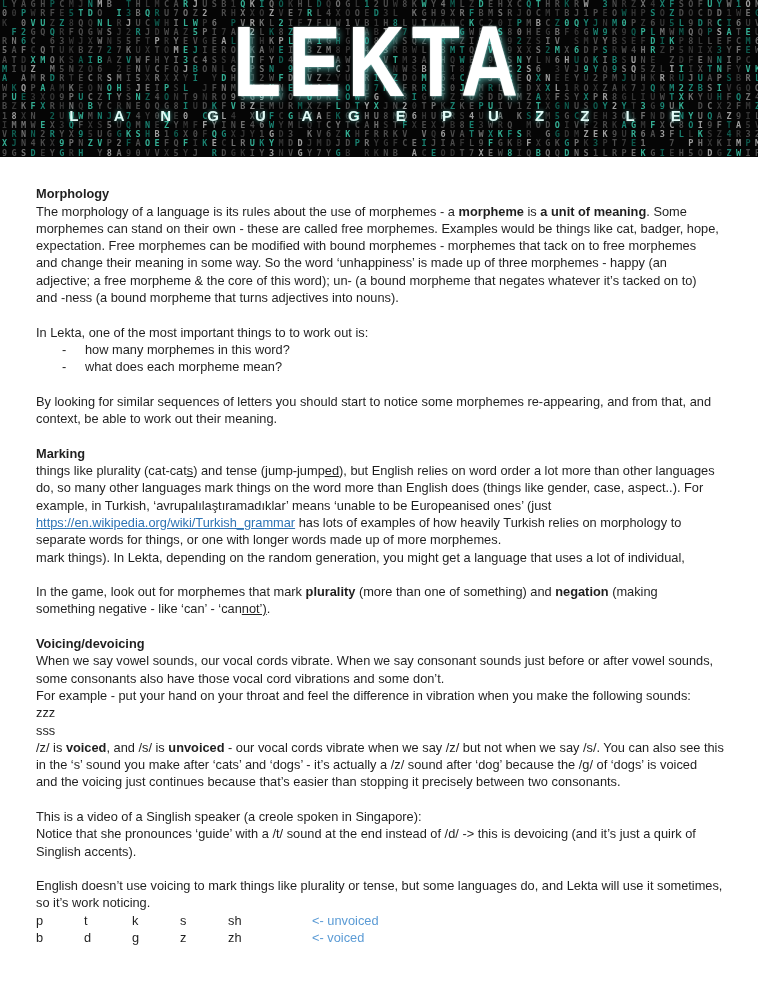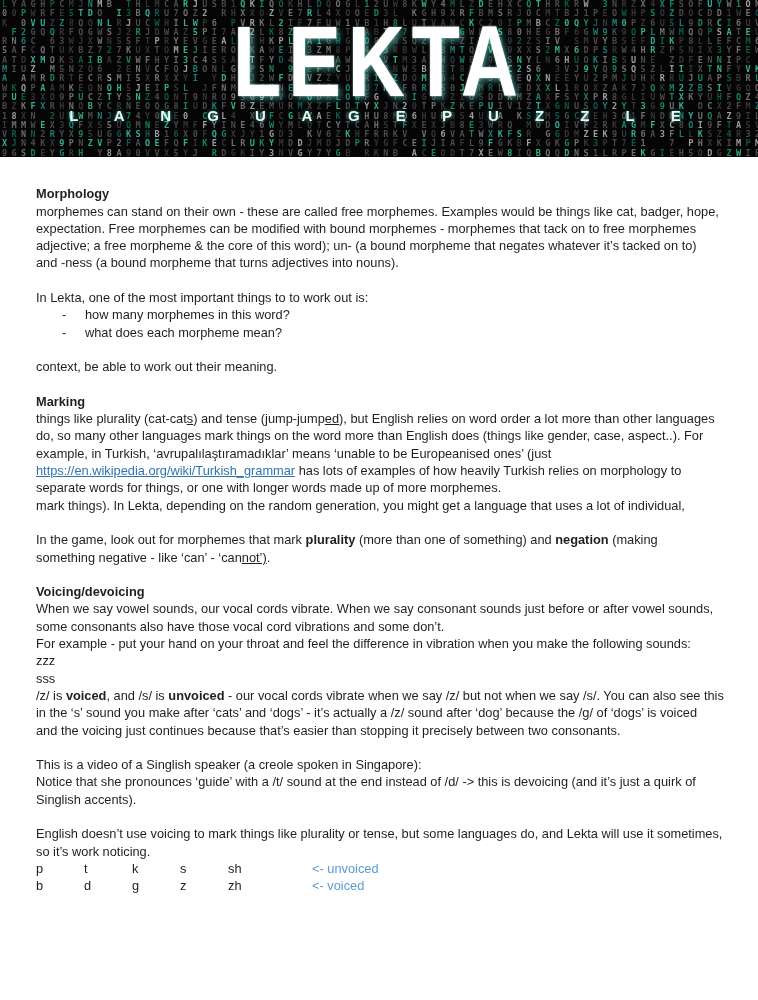--- a/index.html
+++ b/index.html
@@ -71,29 +71,32 @@
         <div class="mx-row"><span style="color:#4b4b4b">V</span><span style="color:#0f5a4e">R</span><span style="color:#6f6f6f">N</span><span style="color:#0f5a4e">N</span><span style="color:#4b4b4b">2</span><span style="color:#1a8070">R</span><span style="color:#4b4b4b">Y</span><span style="color:#4b4b4b">X</span><span style="color:#1a8070">9</span><span style="color:#353535">5</span><span style="color:#4b4b4b">U</span><span style="color:#4b4b4b">G</span><span style="color:#0f5a4e">G</span><span style="color:#34ad93">K</span><span style="color:#34ad93">S</span><span style="color:#0f5a4e">H</span><span style="color:#9e9e9e">B</span><span style="color:#4b4b4b">1</span><span style="color:#0f5a4e">6</span><span style="color:#4b4b4b">X</span><span style="color:#4b4b4b">0</span><span style="color:#353535">F</span><span style="color:#34ad93">Q</span><span style="color:#1a8070">G</span><span style="color:#353535">X</span><span style="color:#353535">J</span><span style="color:#353535">Y</span><span style="color:#4b4b4b">1</span><span style="color:#9e9e9e">G</span><span style="color:#353535">D</span><span style="color:#4b4b4b">3</span><span style="color:#353535">&nbsp;</span><span style="color:#6f6f6f">K</span><span style="color:#4b4b4b">V</span><span style="color:#4b4b4b">6</span><span style="color:#353535">Z</span><span style="color:#34ad93">K</span><span style="color:#353535">H</span><span style="color:#4b4b4b">F</span><span style="color:#4b4b4b">R</span><span style="color:#4b4b4b">R</span><span style="color:#4b4b4b">K</span><span style="color:#4b4b4b">V</span><span style="color:#34ad93">&nbsp;</span><span style="color:#6f6f6f">V</span><span style="color:#353535">Q</span><span style="color:#9e9e9e">6</span><span style="color:#4b4b4b">V</span><span style="color:#4b4b4b">A</span><span style="color:#1a8070">T</span><span style="color:#6f6f6f">W</span><span style="color:#1a8070">X</span><span style="color:#34ad93">K</span><span style="color:#1a8070">F</span><span style="color:#34ad93">S</span><span style="color:#353535">R</span><span style="color:#4b4b4b">&nbsp;</span><span style="color:#6f6f6f">G</span><span style="color:#0f5a4e">G</span><span style="color:#353535">D</span><span style="color:#353535">M</span><span style="color:#9e9e9e">Z</span><span style="color:#9e9e9e">E</span><span style="color:#9e9e9e">K</span><span style="color:#4b4b4b">9</span><span style="color:#353535">U</span><span style="color:#34ad93">R</span><span style="color:#6f6f6f">6</span><span style="color:#4b4b4b">A</span><span style="color:#9e9e9e">3</span><span style="color:#6f6f6f">F</span><span style="color:#1a8070">L</span><span style="color:#353535">L</span><span style="color:#34ad93">K</span><span style="color:#353535">S</span><span style="color:#353535">Z</span><span style="color:#0f5a4e">4</span><span style="color:#353535">R</span><span style="color:#4b4b4b">3</span><span style="color:#4b4b4b">2</span></div>
         <div class="mx-row"><span style="color:#34ad93">X</span><span style="color:#0f5a4e">J</span><span style="color:#4b4b4b">N</span><span style="color:#4b4b4b">4</span><span style="color:#4b4b4b">K</span><span style="color:#353535">X</span><span style="color:#34ad93">9</span><span style="color:#6f6f6f">P</span><span style="color:#4b4b4b">N</span><span style="color:#34ad93">Z</span><span style="color:#34ad93">V</span><span style="color:#4b4b4b">P</span><span style="color:#6f6f6f">2</span><span style="color:#0f5a4e">F</span><span style="color:#4b4b4b">A</span><span style="color:#34ad93">O</span><span style="color:#34ad93">E</span><span style="color:#4b4b4b">F</span><span style="color:#4b4b4b">Q</span><span style="color:#34ad93">F</span><span style="color:#353535">I</span><span style="color:#1a8070">K</span><span style="color:#9e9e9e">E</span><span style="color:#353535">C</span><span style="color:#6f6f6f">L</span><span style="color:#6f6f6f">R</span><span style="color:#34ad93">U</span><span style="color:#1a8070">K</span><span style="color:#34ad93">Y</span><span style="color:#353535">M</span><span style="color:#4b4b4b">D</span><span style="color:#9e9e9e">D</span><span style="color:#353535">J</span><span style="color:#353535">M</span><span style="color:#353535">D</span><span style="color:#4b4b4b">J</span><span style="color:#4b4b4b">D</span><span style="color:#1a8070">P</span><span style="color:#6f6f6f">R</span><span style="color:#353535">Y</span><span style="color:#353535">G</span><span style="color:#353535">F</span><span style="color:#4b4b4b">C</span><span style="color:#6f6f6f">E</span><span style="color:#1a8070">I</span><span style="color:#4b4b4b">J</span><span style="color:#4b4b4b">I</span><span style="color:#4b4b4b">A</span><span style="color:#353535">F</span><span style="color:#4b4b4b">L</span><span style="color:#4b4b4b">9</span><span style="color:#34ad93">F</span><span style="color:#4b4b4b">G</span><span style="color:#4b4b4b">K</span><span style="color:#353535">B</span><span style="color:#9e9e9e">F</span><span style="color:#353535">X</span><span style="color:#4b4b4b">G</span><span style="color:#4b4b4b">K</span><span style="color:#1a8070">G</span><span style="color:#6f6f6f">P</span><span style="color:#353535">K</span><span style="color:#0f5a4e">3</span><span style="color:#353535">P</span><span style="color:#4b4b4b">T</span><span style="color:#353535">7</span><span style="color:#0f5a4e">E</span><span style="color:#6f6f6f">1</span><span style="color:#34ad93">&nbsp;</span><span style="color:#4b4b4b">&nbsp;</span><span style="color:#4b4b4b">7</span><span style="color:#9e9e9e">&nbsp;</span><span style="color:#9e9e9e">P</span><span style="color:#6f6f6f">H</span><span style="color:#353535">X</span><span style="color:#4b4b4b">K</span><span style="color:#4b4b4b">I</span><span style="color:#9e9e9e">M</span><span style="color:#0f5a4e">P</span><span style="color:#9e9e9e">M</span></div>
         <div class="mx-row"><span style="color:#4b4b4b">9</span><span style="color:#4b4b4b">G</span><span style="color:#6f6f6f">S</span><span style="color:#1a8070">D</span><span style="color:#353535">E</span><span style="color:#4b4b4b">Y</span><span style="color:#1a8070">G</span><span style="color:#353535">R</span><span style="color:#1a8070">H</span><span style="color:#4b4b4b">&nbsp;</span><span style="color:#4b4b4b">Y</span><span style="color:#9e9e9e">8</span><span style="color:#6f6f6f">A</span><span style="color:#353535">9</span><span style="color:#4b4b4b">0</span><span style="color:#353535">V</span><span style="color:#4b4b4b">V</span><span style="color:#353535">X</span><span style="color:#4b4b4b">5</span><span style="color:#353535">Y</span><span style="color:#4b4b4b">J</span><span style="color:#34ad93">&nbsp;</span><span style="color:#1a8070">R</span><span style="color:#4b4b4b">D</span><span style="color:#353535">G</span><span style="color:#353535">K</span><span style="color:#4b4b4b">I</span><span style="color:#4b4b4b">Y</span><span style="color:#9e9e9e">3</span><span style="color:#353535">N</span><span style="color:#4b4b4b">V</span><span style="color:#9e9e9e">G</span><span style="color:#4b4b4b">Y</span><span style="color:#4b4b4b">7</span><span style="color:#4b4b4b">Y</span><span style="color:#1a8070">G</span><span style="color:#353535">B</span><span style="color:#353535">&nbsp;</span><span style="color:#353535">R</span><span style="color:#353535">K</span><span style="color:#4b4b4b">N</span><span style="color:#4b4b4b">B</span><span style="color:#4b4b4b">&nbsp;</span><span style="color:#9e9e9e">A</span><span style="color:#353535">C</span><span style="color:#1a8070">E</span><span style="color:#353535">O</span><span style="color:#353535">D</span><span style="color:#4b4b4b">T</span><span style="color:#4b4b4b">7</span><span style="color:#9e9e9e">X</span><span style="color:#6f6f6f">E</span><span style="color:#4b4b4b">W</span><span style="color:#34ad93">8</span><span style="color:#353535">I</span><span style="color:#4b4b4b">Q</span><span style="color:#34ad93">B</span><span style="color:#6f6f6f">Q</span><span style="color:#4b4b4b">Q</span><span style="color:#34ad93">D</span><span style="color:#6f6f6f">N</span><span style="color:#6f6f6f">S</span><span style="color:#4b4b4b">1</span><span style="color:#4b4b4b">L</span><span style="color:#4b4b4b">R</span><span style="color:#4b4b4b">P</span><span style="color:#6f6f6f">E</span><span style="color:#34ad93">K</span><span style="color:#4b4b4b">G</span><span style="color:#0f5a4e">I</span><span style="color:#353535">E</span><span style="color:#4b4b4b">H</span><span style="color:#4b4b4b">5</span><span style="color:#353535">O</span><span style="color:#9e9e9e">D</span><span style="color:#353535">G</span><span style="color:#1a8070">Z</span><span style="color:#34ad93">W</span><span style="color:#4b4b4b">I</span><span style="color:#4b4b4b">P</span></div>
       </div>
     <div class="lekta">LEKTA</div>
     <div class="subtitle">L A N G U A G E  P U Z Z L E</div>
   </div>
   <div class="doc" id="docbody">
       <div class="line"></div>
       <div class="line heading">Morphology</div>
+      <div class="line"><span>The morphology of a language is its rules about the use of morphemes - a </span><span class="b">morpheme</span><span> is </span><span class="b">a unit of meaning</span><span>. Some</span></div>
       <div class="line"><span>morphemes can stand on their own - these are called free morphemes. Examples would be things like cat, badger, hope,</span></div>
       <div class="line"><span>expectation. Free morphemes can be modified with bound morphemes - morphemes that tack on to free morphemes</span></div>
+      <div class="line"><span>and change their meaning in some way. So the word ‘unhappiness’ is made up of three morphemes - happy (an</span></div>
       <div class="line"><span>adjective; a free morpheme &amp; the core of this word); un- (a bound morpheme that negates whatever it’s tacked on to)</span></div>
       <div class="line"><span>and -ness (a bound morpheme that turns adjectives into nouns).</span></div>
       <div class="line"></div>
       <div class="line"><span>In Lekta, one of the most important things to to work out is:</span></div>
       <div class="line"><span class="dash">-</span><span class="squiggle">how</span><span> many morphemes in this word?</span></div>
       <div class="line"><span class="dash">-</span><span class="squiggle">what</span><span> does each morpheme mean?</span></div>
       <div class="line"></div>
+      <div class="line"><span>By looking for similar sequences of letters you should start to notice some morphemes re-appearing, and from that, and</span></div>
       <div class="line"><span>context, be able to work out their meaning.</span></div>
       <div class="line"></div>
       <div class="line heading">Marking</div>
       <div class="line"><span>things like plurality (cat-cat</span><span class="u">s</span><span>) and tense (jump-jump</span><span class="u">ed</span><span>), but English relies on word order a lot more than other languages</span></div>
       <div class="line"><span>do, so many other languages mark things on the word more than English does (things like gender, case, aspect..). For</span></div>
       <div class="line"><span>example, in Turkish, ‘avrupalılaştıramadıklar’ means ‘unable to be Europeanised ones’ (just</span></div>
       <div class="line"><a class="link" href="#">https://en.wikipedia.org/wiki/Turkish_grammar</a><span> has lots of examples of how heavily Turkish relies on morphology to</span></div>
       <div class="line"><span>separate words for things, or one with longer words made up of more morphemes.</span></div>
       <div class="line"><span>mark things). In Lekta, depending on the random generation, you might get a language that uses a lot of individual,</span></div>
       <div class="line"></div>

